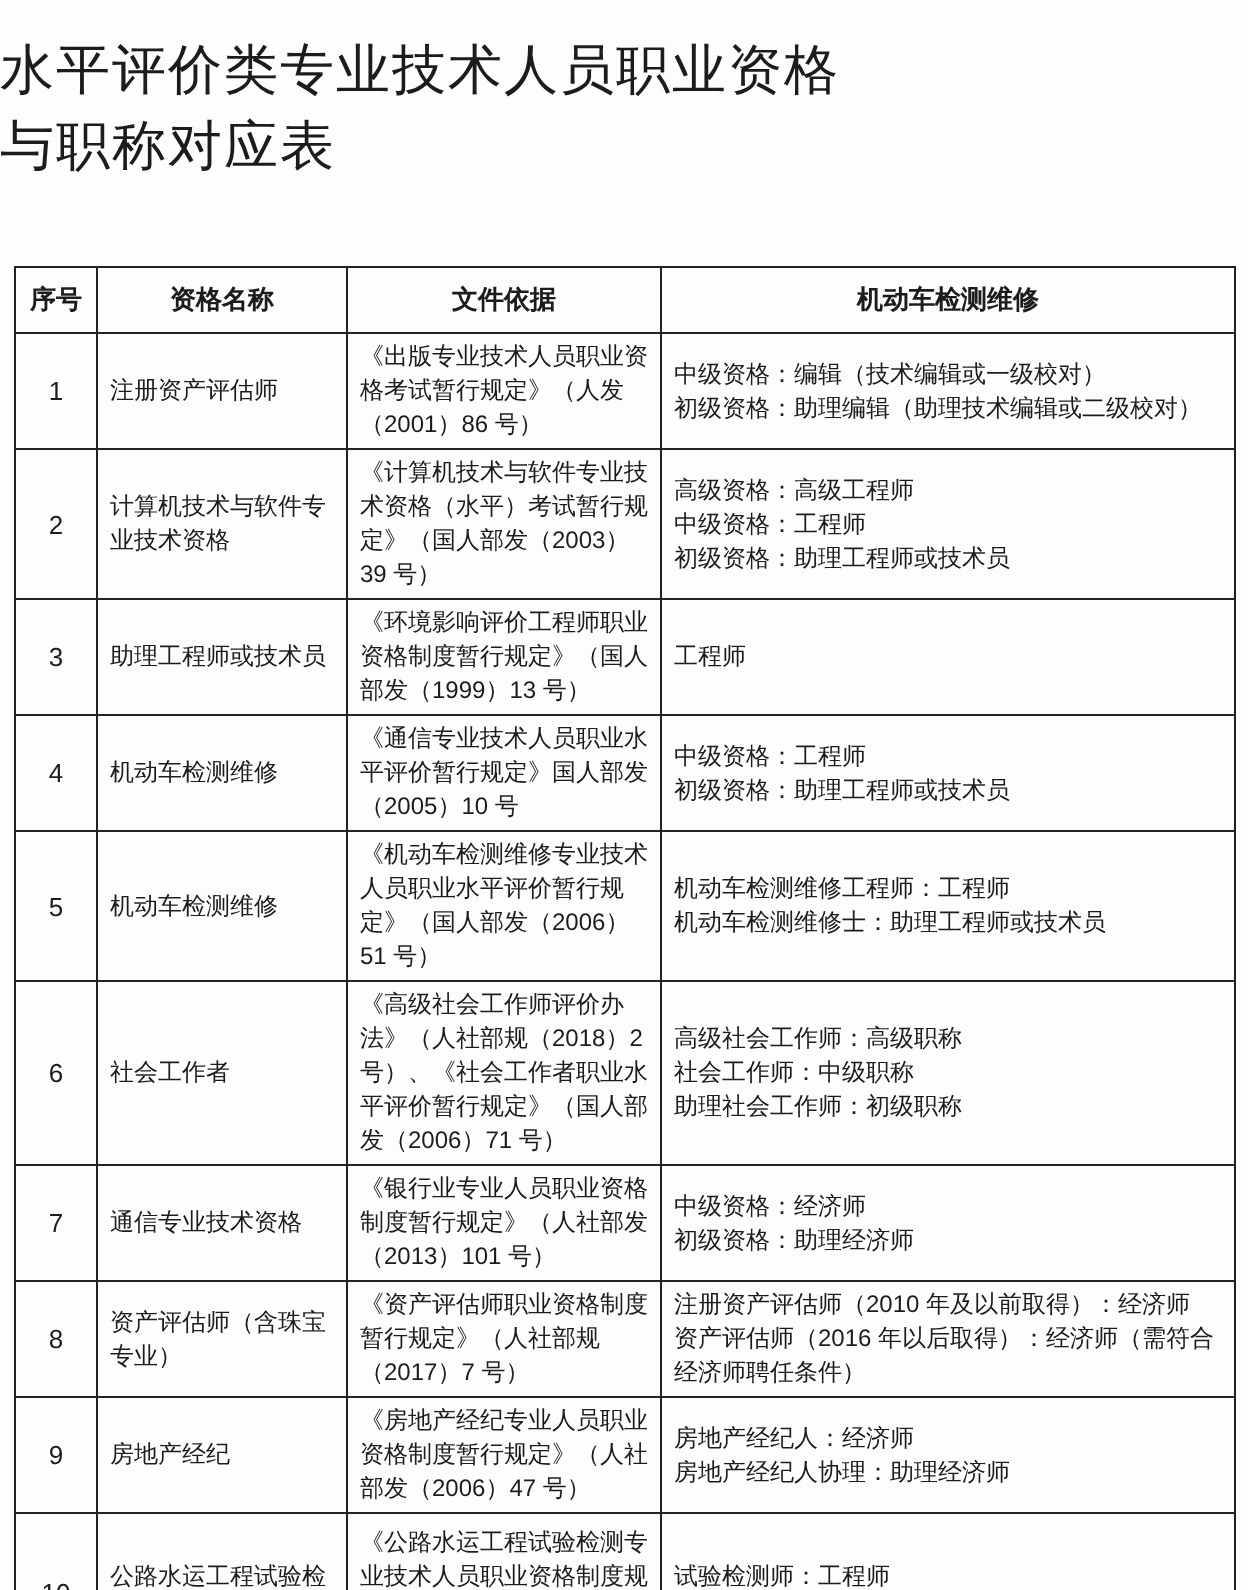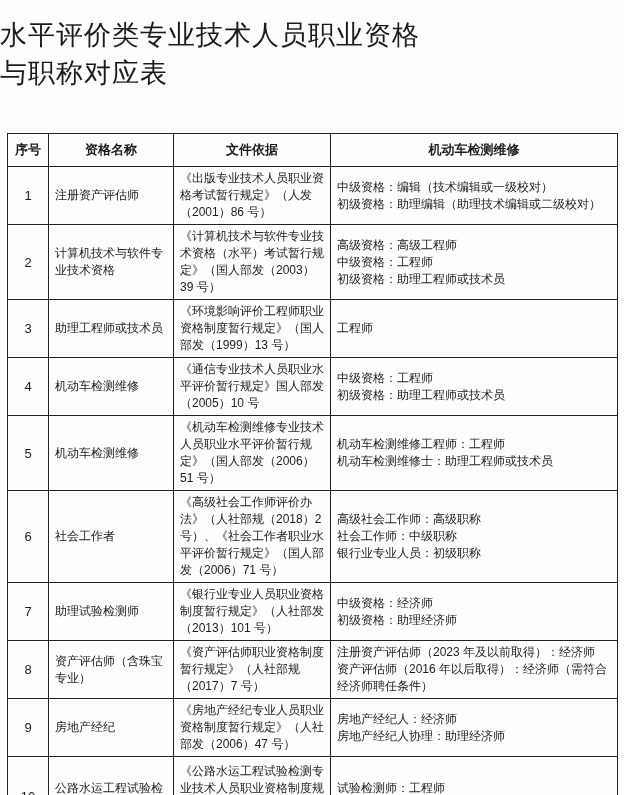--- a/index.html
+++ b/index.html
@@ -109,34 +109,34 @@
       <td>《机动车检测维修专业技术人员职业水平评价暂行规定》（国人部发（2006）51 号）</td>
       <td class="c-qual">机动车检测维修工程师：工程师
 机动车检测维修士：助理工程师或技术员</td>
     </tr>
     <tr>
       <td class="c-no">6</td>
       <td>社会工作者</td>
       <td>《高级社会工作师评价办法》（人社部规（2018）2 号）、《社会工作者职业水平评价暂行规定》（国人部发（2006）71 号）</td>
       <td class="c-qual">高级社会工作师：高级职称
 社会工作师：中级职称
-银行业专业人员：初级职称</td>
+助理社会工作师：初级职称</td>
     </tr>
     <tr>
       <td class="c-no">7</td>
-      <td>助理试验检测师</td>
+      <td>通信专业技术资格</td>
       <td>《银行业专业人员职业资格制度暂行规定》（人社部发（2013）101 号）</td>
       <td class="c-qual">中级资格：经济师
 初级资格：助理经济师</td>
     </tr>
     <tr>
       <td class="c-no">8</td>
       <td>资产评估师（含珠宝专业）</td>
       <td>《资产评估师职业资格制度暂行规定》（人社部规（2017）7 号）</td>
-      <td class="c-qual">注册资产评估师（2023 年及以前取得）：经济师
+      <td class="c-qual">注册资产评估师（2010 年及以前取得）：经济师
 资产评估师（2016 年以后取得）：经济师（需符合经济师聘任条件）</td>
     </tr>
     <tr>
       <td class="c-no">9</td>
       <td>房地产经纪</td>
       <td>《房地产经纪专业人员职业资格制度暂行规定》（人社部发（2006）47 号）</td>
       <td class="c-qual">房地产经纪人：经济师
 房地产经纪人协理：助理经济师</td>
     </tr>
     <tr>

